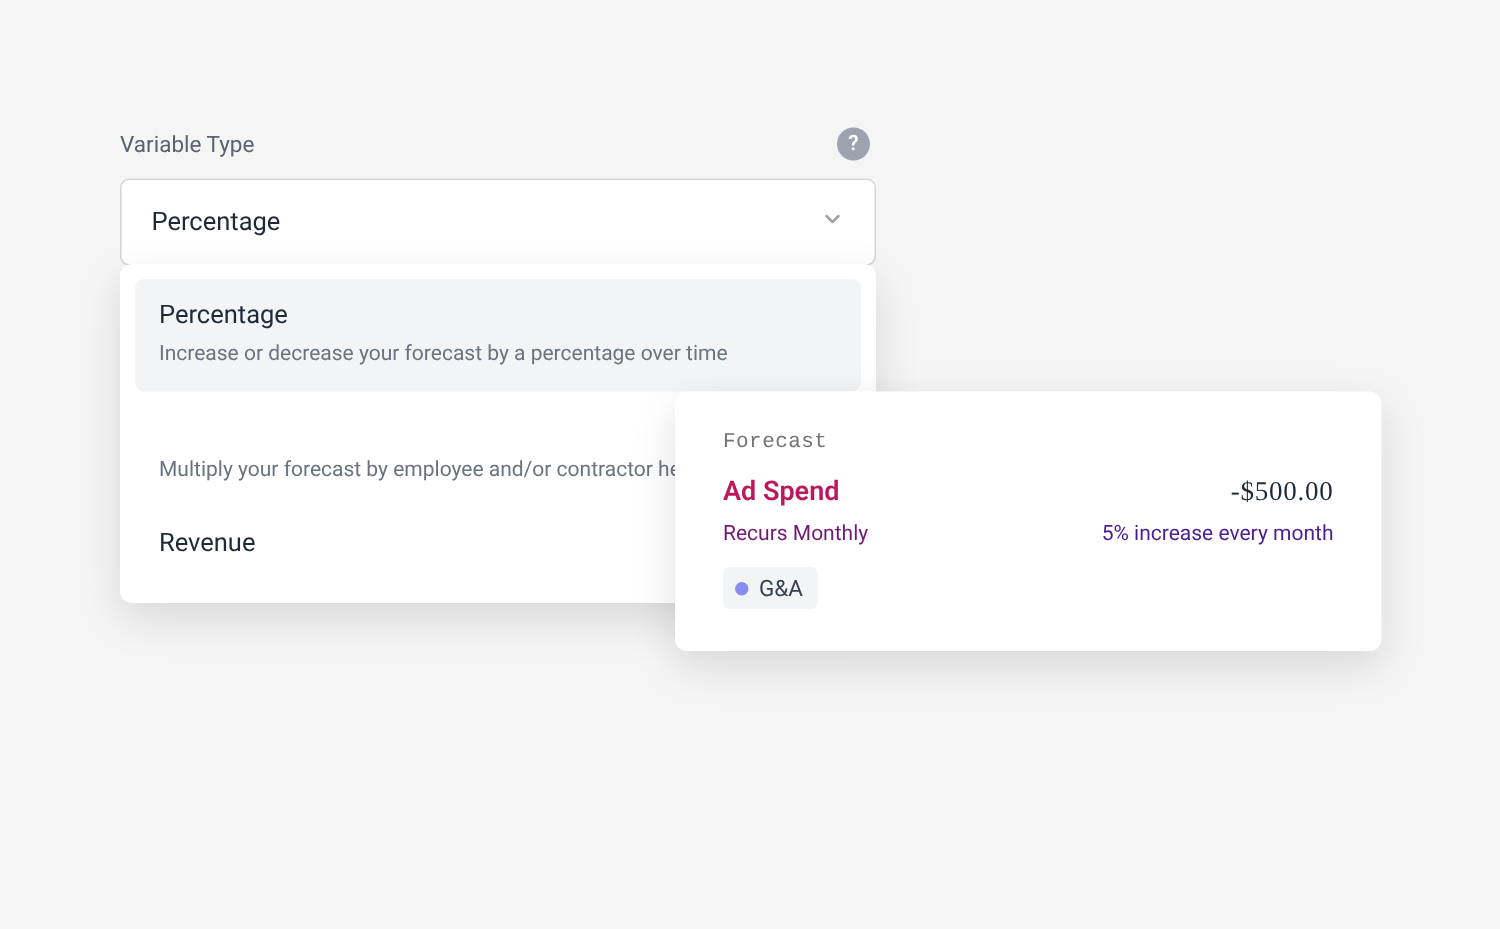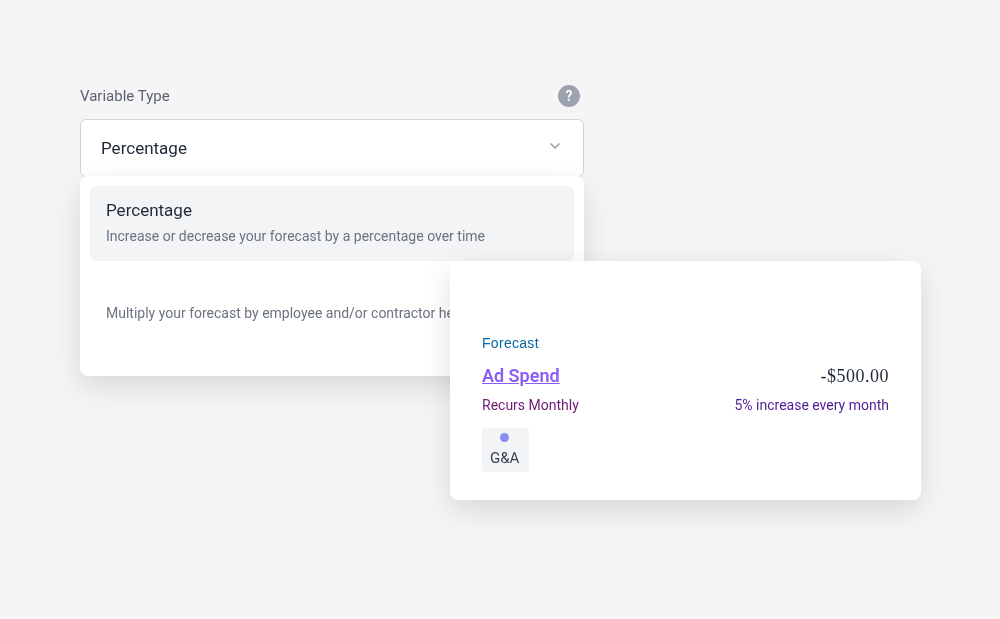--- a/index.html
+++ b/index.html
@@ -97,38 +97,36 @@
       position: absolute;
       left: 450px;
       top: 261px;
       width: 471px;
       background: #fff;
       border-radius: 8px;
       box-shadow: 0 10px 30px rgba(0,0,0,0.12);
       padding: 26px 32px 28px 32px;
     }
     .forecast-label {
-      font-family: Liberation Sans, sans-serif;
-      font-size: 14px;
-      color: #0369a1;
+      font-family: Liberation Mono, monospace;
+      font-size: 14px;
+      color: #737373;
       letter-spacing: 0.3px;
       margin-bottom: 14px;
-      margin-top: 48px;
     }
     .forecast-row1 {
       display: flex;
       justify-content: space-between;
       align-items: baseline;
       margin-bottom: 10px;
     }
     .forecast-title {
       font-size: 18px;
-      color: #8b5cf6;
+      color: #be185d;
       font-weight: 600;
-      text-decoration: underline;
     }
     .forecast-amount {
       font-family: Liberation Serif, serif;
       font-size: 18px;
       color: #1f2937;
       font-weight: 400;
       letter-spacing: 0.5px;
     }
     .forecast-row2 {
       display: flex;
@@ -144,21 +142,20 @@
       font-size: 14px;
       color: #4c1d95;
     }
     .tag {
       display: inline-flex;
       align-items: center;
       background: #f3f4f6;
       border-radius: 4px;
       padding: 5px 10px 5px 8px;
       gap: 7px;
-      flex-direction: column;
     }
     .tag-dot {
       width: 9px;
       height: 9px;
       border-radius: 50%;
       background: #8b8cf0;
     }
     .tag-text {
       font-size: 15px;
       color: #374151;
@@ -186,20 +183,21 @@
   <div class="option highlighted">
     <div class="option-title">Percentage</div>
     <div class="option-desc">Increase or decrease your forecast by a percentage over time</div>
   </div>
   <div class="option">
   </div>
   <div class="option">
     <div class="option-desc">Multiply your forecast by employee and/or contractor headcount</div>
   </div>
   <div class="option">
+    <div class="option-title">Revenue</div>
   </div>
 </div>
 
 <div class="forecast-card">
   <div class="forecast-label">Forecast</div>
   <div class="forecast-row1">
     <span class="forecast-title">Ad Spend</span>
     <span class="forecast-amount">-$500.00</span>
   </div>
   <div class="forecast-row2">

